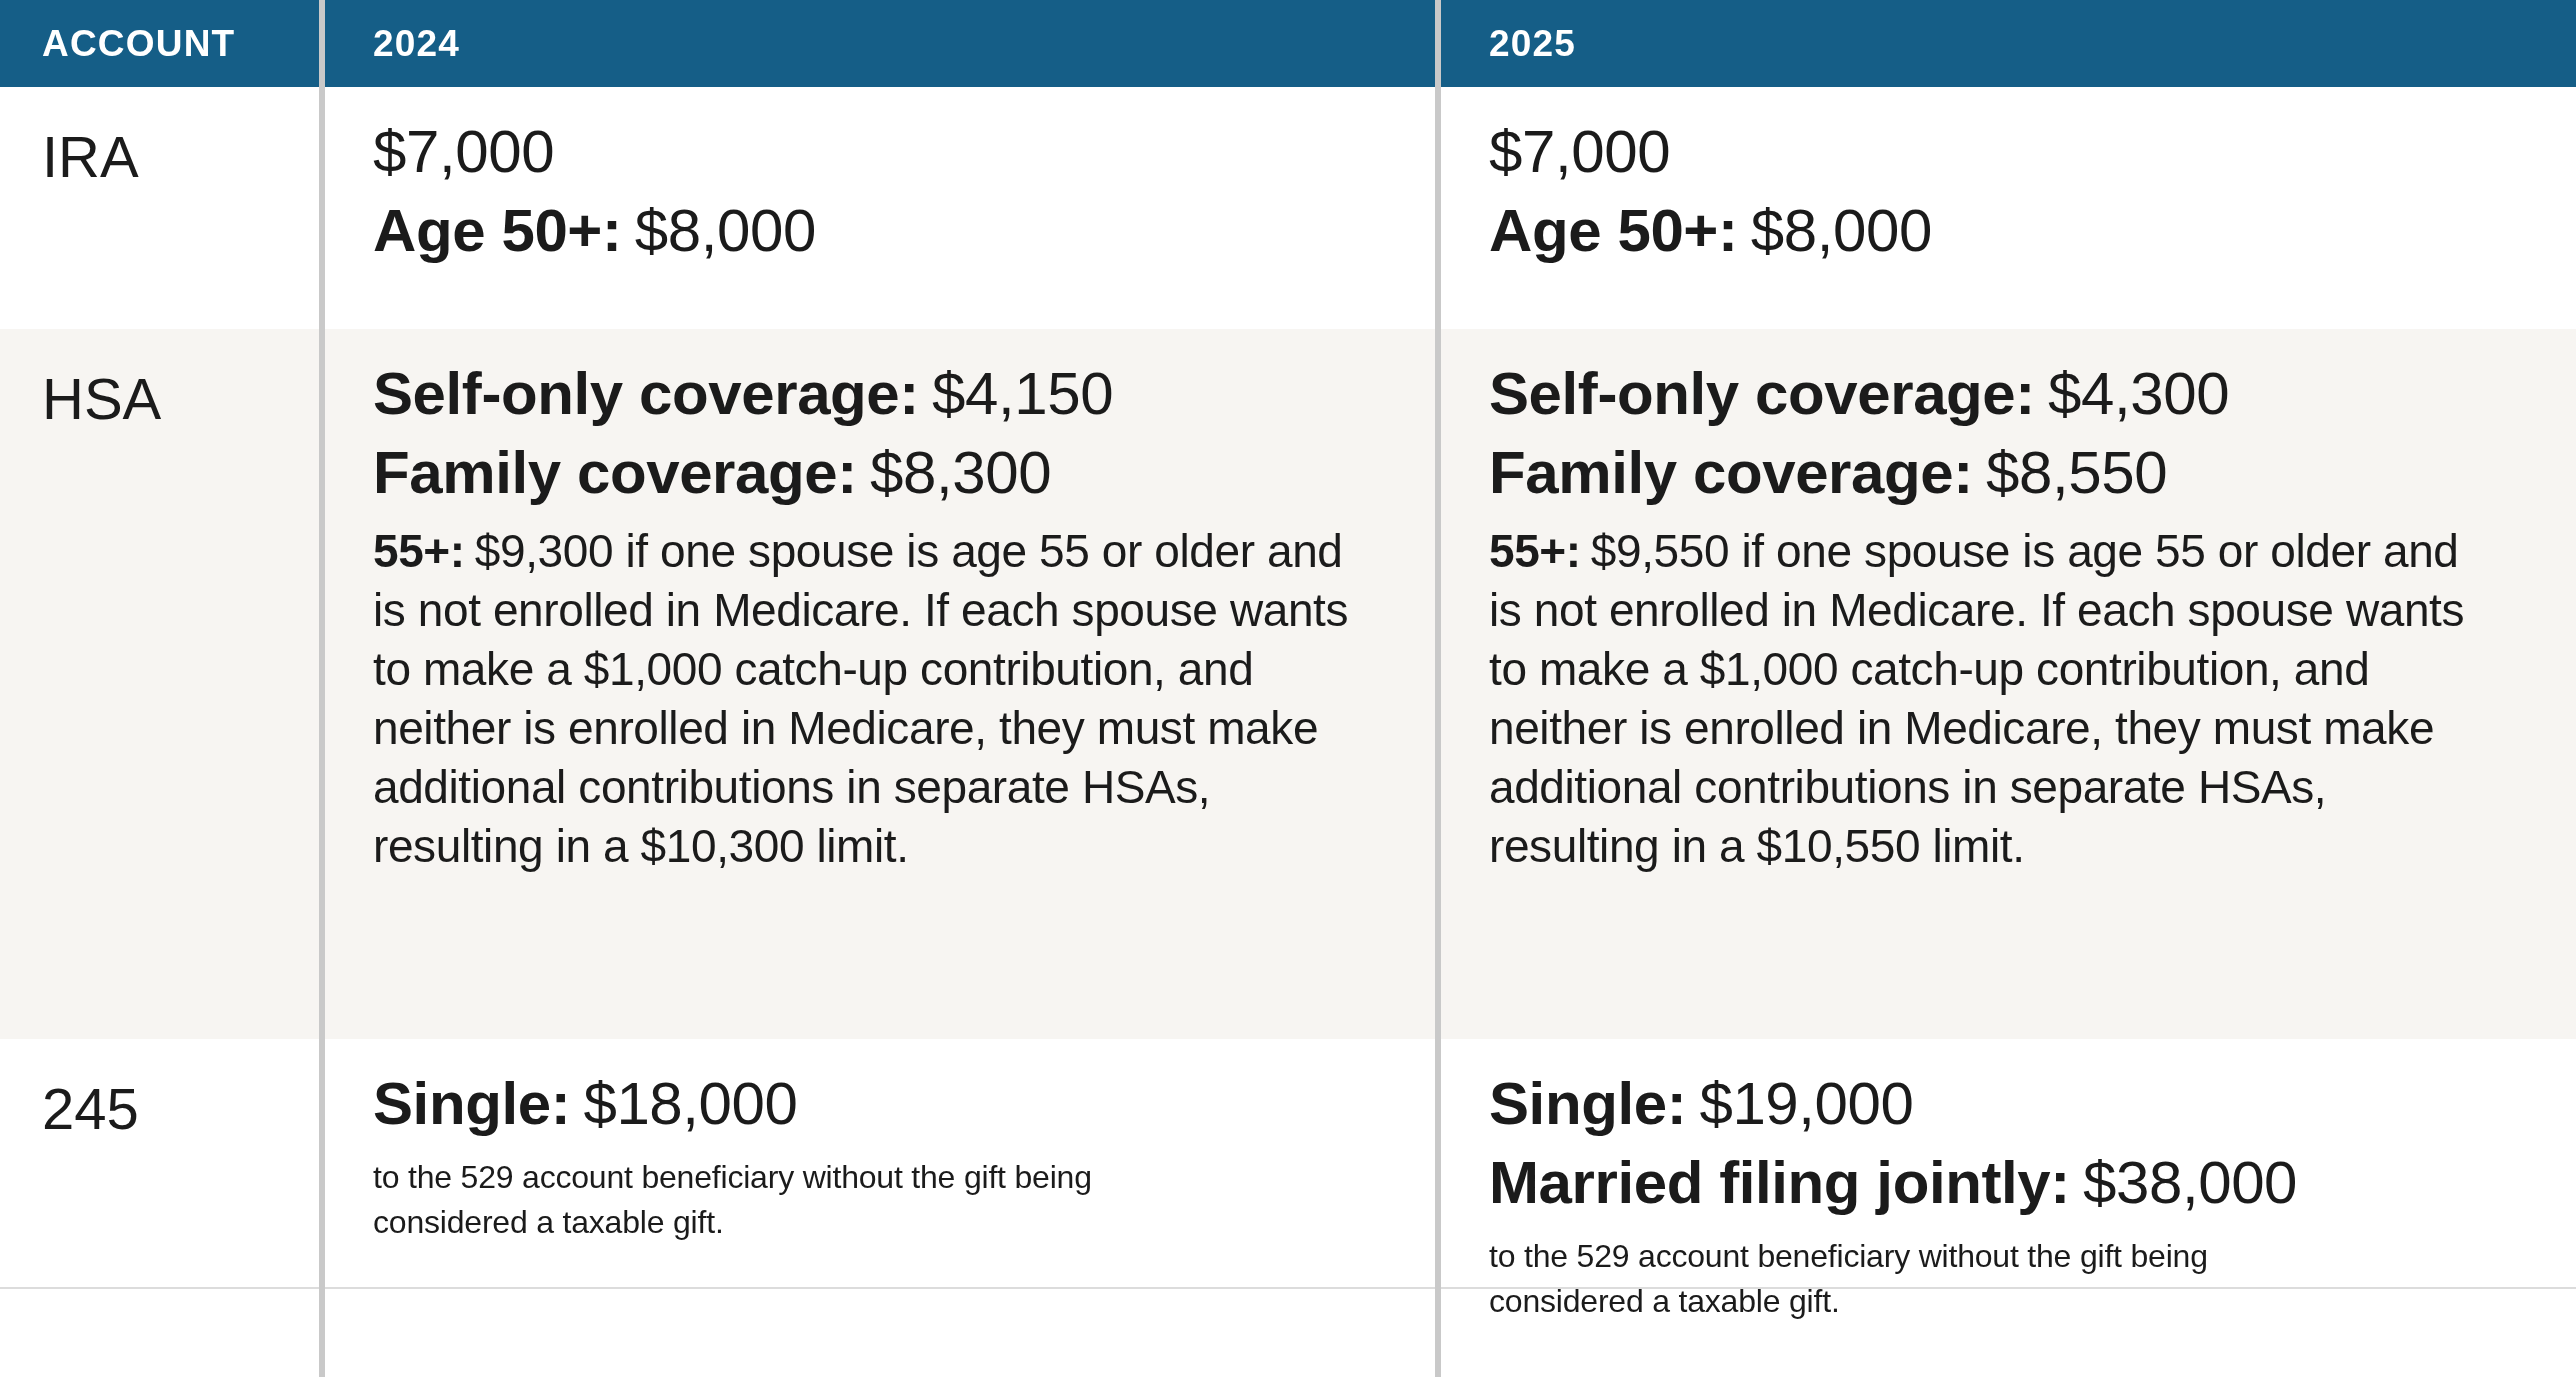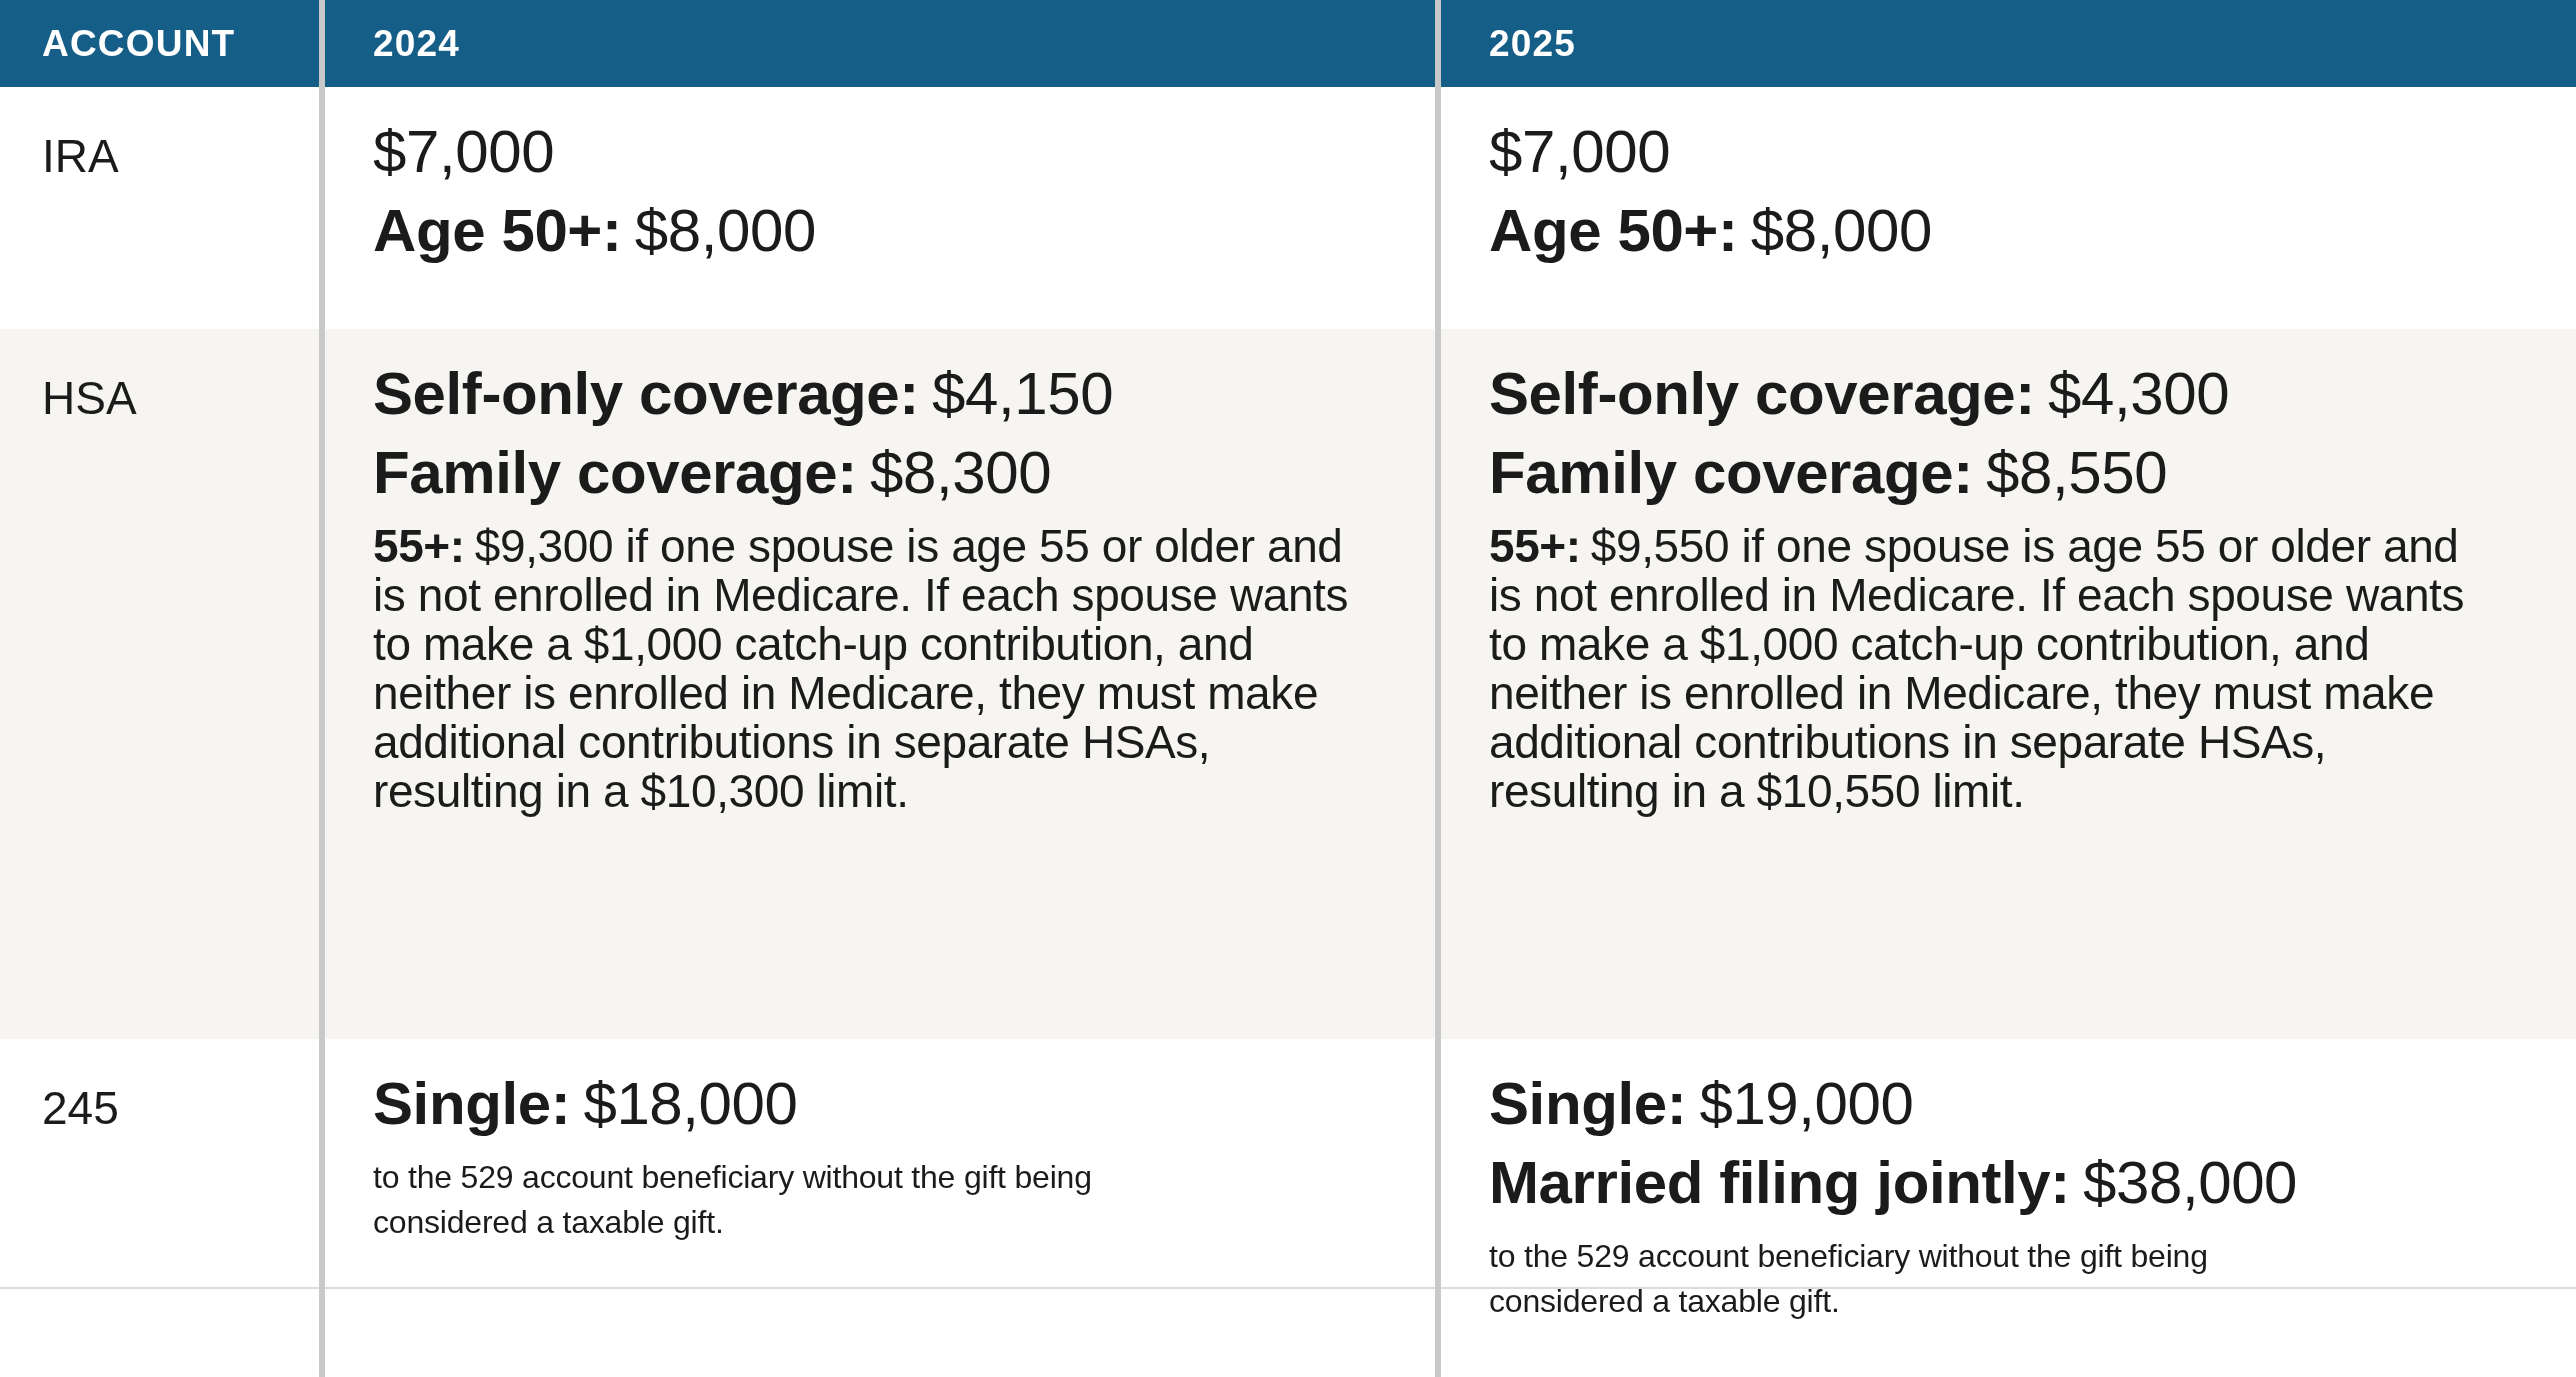--- a/index.html
+++ b/index.html
@@ -28,36 +28,36 @@
     font-weight: 700;
     font-size: 37px;
     letter-spacing: 1.2px;
   }
   .hcell.c1 { padding-left: 42px; }
   .hcell.c2, .hcell.c3 { padding-left: 48px; }
   
   .row-shade { background: #F7F5F2; }
   .acct {
     padding: 40px 15.5px 0 42px;
-    font-size: 46px;
+    font-size: 58px;
     line-height: 59px;
     color: #1B1B1B;
   }
   .datacell { padding: 35px 18.5px 0 48px; }
   .datacell .content { max-width: 997px; }
   .line {
     font-size: 60px;
     line-height: 59px;
     letter-spacing: -0.4px;
     margin-bottom: 20px;
   }
   .line strong { font-weight: 700; margin-right: 0.22em; }
   .para {
     font-size: 46px;
-    line-height: 49px;
+    line-height: 59px;
     letter-spacing: -0.4px;
     margin-top: 1.5px;
   }
   .para strong { font-weight: 700; margin-right: 0.22em; }
   .note {
     font-size: 32px;
     line-height: 45px;
     letter-spacing: -0.2px;
     margin-top: 21.6px;
     max-width: 780px;

